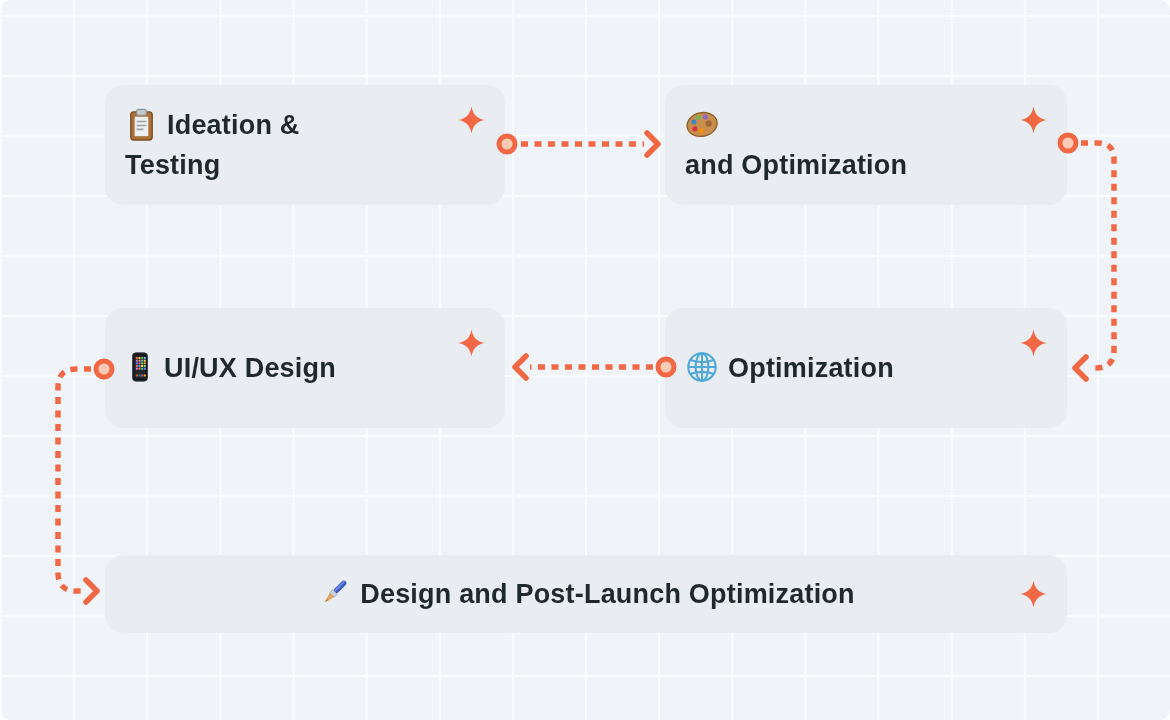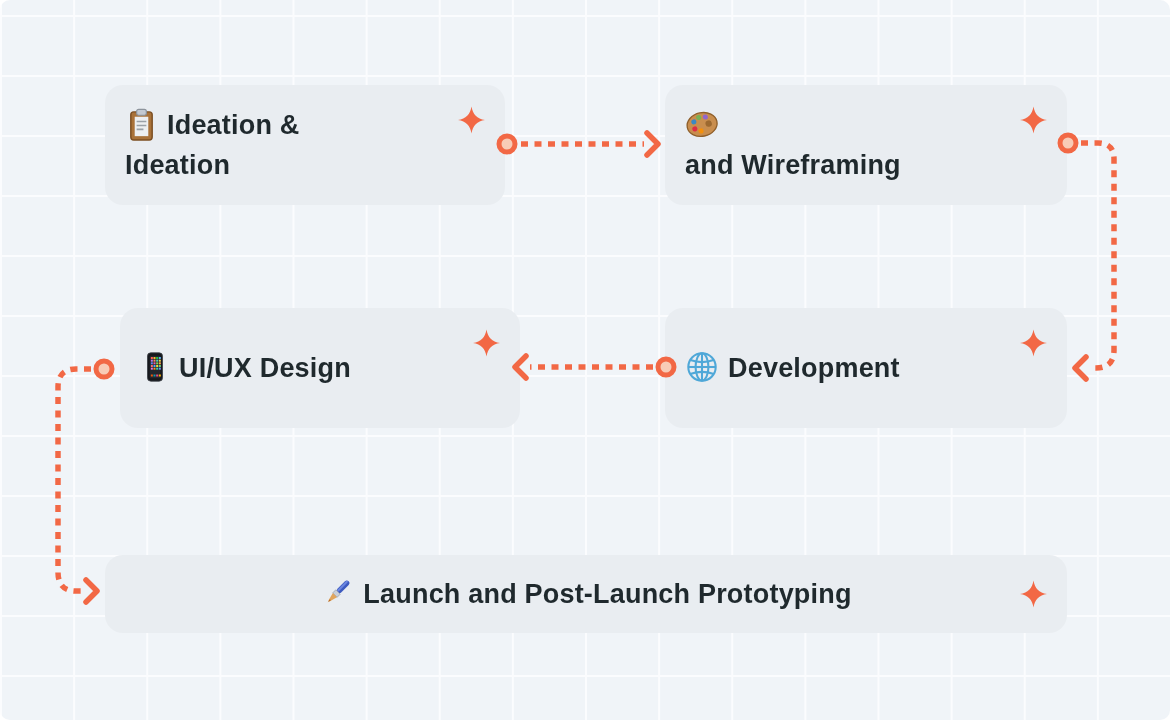--- a/index.html
+++ b/index.html
@@ -22,21 +22,21 @@
     display:flex; align-items:center;
     padding:0 62px 0 20px;
     color:#1f292d;
     font-size:27px; line-height:40px; font-weight:600;
     letter-spacing:0.2px;
   }
   .card .label { display:block; }
   .card .emoji { display:inline-block; vertical-align:-7px; margin-right:9px; }
   .card-1 { left:105px; top:85px;  width:400px; height:120px; }
   .card-2 { left:665px; top:85px;  width:402px; height:120px; }
-  .card-3 { left:120px; top:308px; width:400px; height:120px; }
+  .card-3 { left:105px; top:308px; width:400px; height:120px; }
   .card-4 { left:665px; top:308px; width:402px; height:120px; }
   .card-5 { left:105px; top:555px; width:962px; height:78px; justify-content:center; padding:0 62px; }
   .sparkle { position:absolute; right:20px; top:20px; width:27px; height:30px; }
   .card-5 .sparkle { top:24px; }
   .connector-layer { position:absolute; left:0; top:0; width:1170px; height:720px; pointer-events:none; }
   .dash { stroke:#f26845; stroke-width:5.5; stroke-dasharray:7 6.5; fill:none; }
   .head { stroke:#f26845; stroke-width:5.5; fill:none; stroke-linecap:round; stroke-linejoin:round; }
   .dot  { fill:#f8cbb6; stroke:#f26845; stroke-width:5; }
 </style>
 </head>
@@ -49,41 +49,41 @@
       <svg class="emoji" width="33" height="33" viewBox="0 0 34 34">
         <rect x="6" y="4" width="22" height="29" rx="3" fill="#a97239" stroke="#7c4f22" stroke-width="1.5"></rect>
         <rect x="10" y="9" width="14" height="20" fill="#edeff1"></rect>
         <g stroke="#9aa1a8" stroke-width="1.6">
           <line x1="12" y1="14" x2="22" y2="14"></line>
             <line x1="12" y1="18" x2="22" y2="18"></line>
             <line x1="12" y1="22" x2="19" y2="22"></line>
         </g>
         <rect x="12" y="1.5" width="10" height="6" rx="2" fill="#c3c9d1" stroke="#8d949c" stroke-width="1.2"></rect>
       </svg><span>Ideation &amp;</span><br>
-      <span>Ideation</span>
+      <span>Testing</span>
     </div>
     <svg class="sparkle" viewBox="0 0 30 30">
         <path d="M15 0 C16.4 8.8 21.2 13.6 30 15 C21.2 16.4 16.4 21.2 15 30 C13.6 21.2 8.8 16.4 0 15 C8.8 13.6 13.6 8.8 15 0 Z" fill="#f26845"></path>
       </svg>
   </div>
 
   <div class="card card-2">
     <div class="label">
       <svg class="emoji" width="34" height="34" viewBox="0 0 36 36">
         <g transform="rotate(-12 18 18)">
           <ellipse cx="18" cy="18.5" rx="16" ry="12.5" fill="#c98e4e" stroke="#8f5f2a" stroke-width="1.4"></ellipse>
           <circle cx="25" cy="19" r="3.4" fill="#9c6930"></circle>
           <circle cx="10" cy="14" r="2.7" fill="#3b88c3"></circle>
           <circle cx="16" cy="10.5" r="2.7" fill="#77b255"></circle>
           <circle cx="23" cy="11.5" r="2.7" fill="#9266cc"></circle>
           <circle cx="9.5" cy="21.5" r="2.7" fill="#dd2e44"></circle>
           <circle cx="15.5" cy="25" r="2.7" fill="#f4900c"></circle>
         </g>
       </svg><br>
-      <span>and Wireframing</span>
+      <span>and Optimization</span>
     </div>
     <svg class="sparkle" viewBox="0 0 30 30">
         <path d="M15 0 C16.4 8.8 21.2 13.6 30 15 C21.2 16.4 16.4 21.2 15 30 C13.6 21.2 8.8 16.4 0 15 C8.8 13.6 13.6 8.8 15 0 Z" fill="#f26845"></path>
       </svg>
   </div>
 
   <div class="card card-3">
     <div class="label">
       <svg class="emoji" width="30" height="34" viewBox="0 0 36 36">
         <rect x="9" y="1" width="18" height="34" rx="4" fill="#16181c" stroke="#3a3e45" stroke-width="1"></rect>
@@ -123,38 +123,38 @@
 
   <div class="card card-4">
     <div class="label">
       <svg class="emoji" width="34" height="34" viewBox="0 0 36 36" fill="none" stroke="#4fa8d8" stroke-width="2.2">
         <circle cx="18" cy="18" r="14.5"></circle>
         <ellipse cx="18" cy="18" rx="6.8" ry="14.5"></ellipse>
         <line x1="18" y1="3.5" x2="18" y2="32.5"></line>
         <line x1="3.5" y1="18" x2="32.5" y2="18"></line>
         <path d="M5.6 10.6 Q18 15 30.4 10.6"></path>
         <path d="M5.6 25.4 Q18 21 30.4 25.4"></path>
-      </svg><span>Development</span><br>
+      </svg><span>Optimization</span><br>
     </div>
     <svg class="sparkle" viewBox="0 0 30 30">
         <path d="M15 0 C16.4 8.8 21.2 13.6 30 15 C21.2 16.4 16.4 21.2 15 30 C13.6 21.2 8.8 16.4 0 15 C8.8 13.6 13.6 8.8 15 0 Z" fill="#f26845"></path>
       </svg>
   </div>
 
   <div class="card card-5">
     <div class="label">
       <svg class="emoji" width="34" height="34" viewBox="0 0 36 36">
         <g transform="rotate(45 18 18)">
           <rect x="15.2" y="0.5" width="5.6" height="16.5" rx="2.8" fill="#3d5bbf"></rect>
           <rect x="15.9" y="1.2" width="2.2" height="15" rx="1.1" fill="#6b86e0"></rect>
           <rect x="14.7" y="16.5" width="6.6" height="4.6" fill="#c8ced8" stroke="#99a1ad" stroke-width="0.8"></rect>
           <path d="M14.9 21.1 H21.1 L18.9 29.5 Q18 31.8 17.1 29.5 Z" fill="#e0a55c"></path>
           <path d="M17.3 28 L18 31.8 L18.7 28 Z" fill="#b5651d"></path>
         </g>
-      </svg><span>Launch and Post-Launch Prototyping</span>
+      </svg><span>Design and Post-Launch Optimization</span>
     </div>
     <svg class="sparkle" viewBox="0 0 30 30">
         <path d="M15 0 C16.4 8.8 21.2 13.6 30 15 C21.2 16.4 16.4 21.2 15 30 C13.6 21.2 8.8 16.4 0 15 C8.8 13.6 13.6 8.8 15 0 Z" fill="#f26845"></path>
       </svg>
   </div>
 
   <svg class="connector-layer" viewBox="0 0 1170 720">
     <g>
       <circle class="dot" cx="507" cy="144" r="8"></circle>
       <path class="dash" d="M521 144 H 644"></path>

